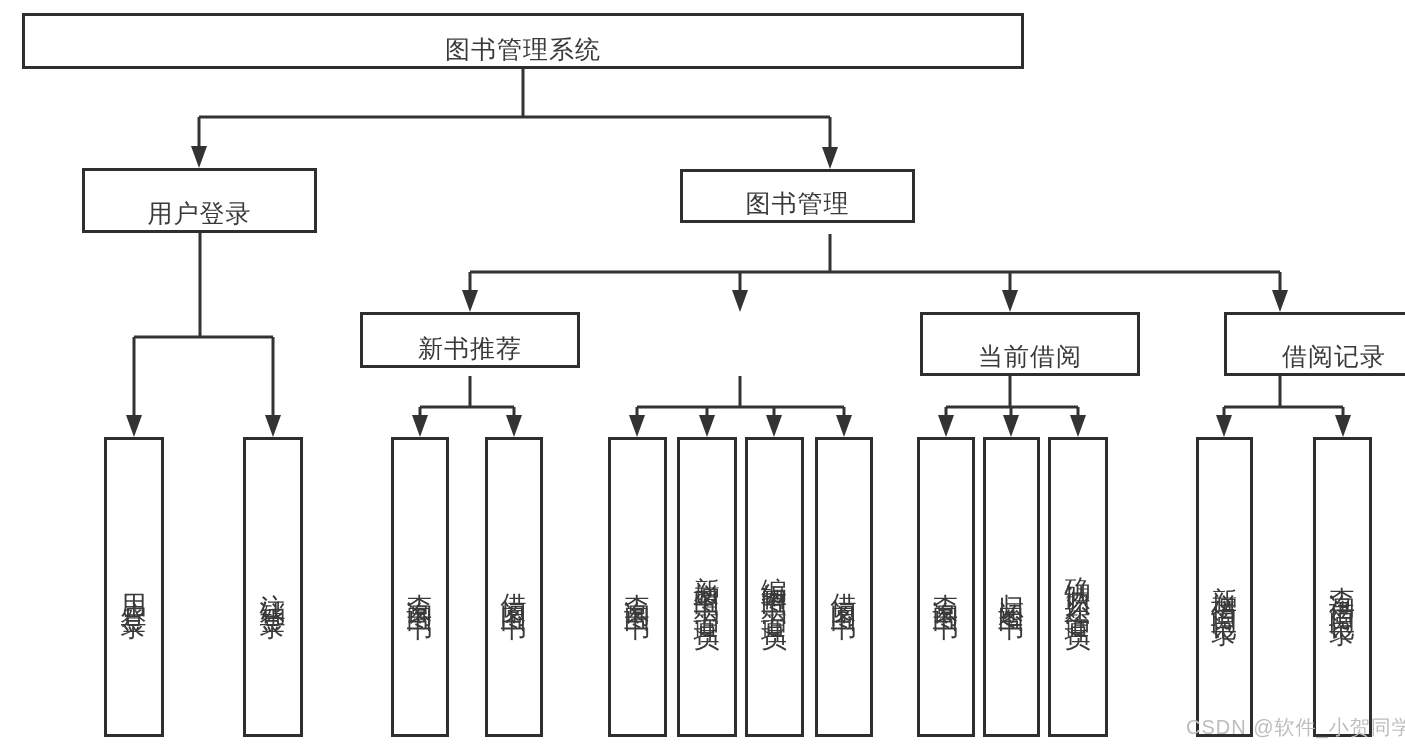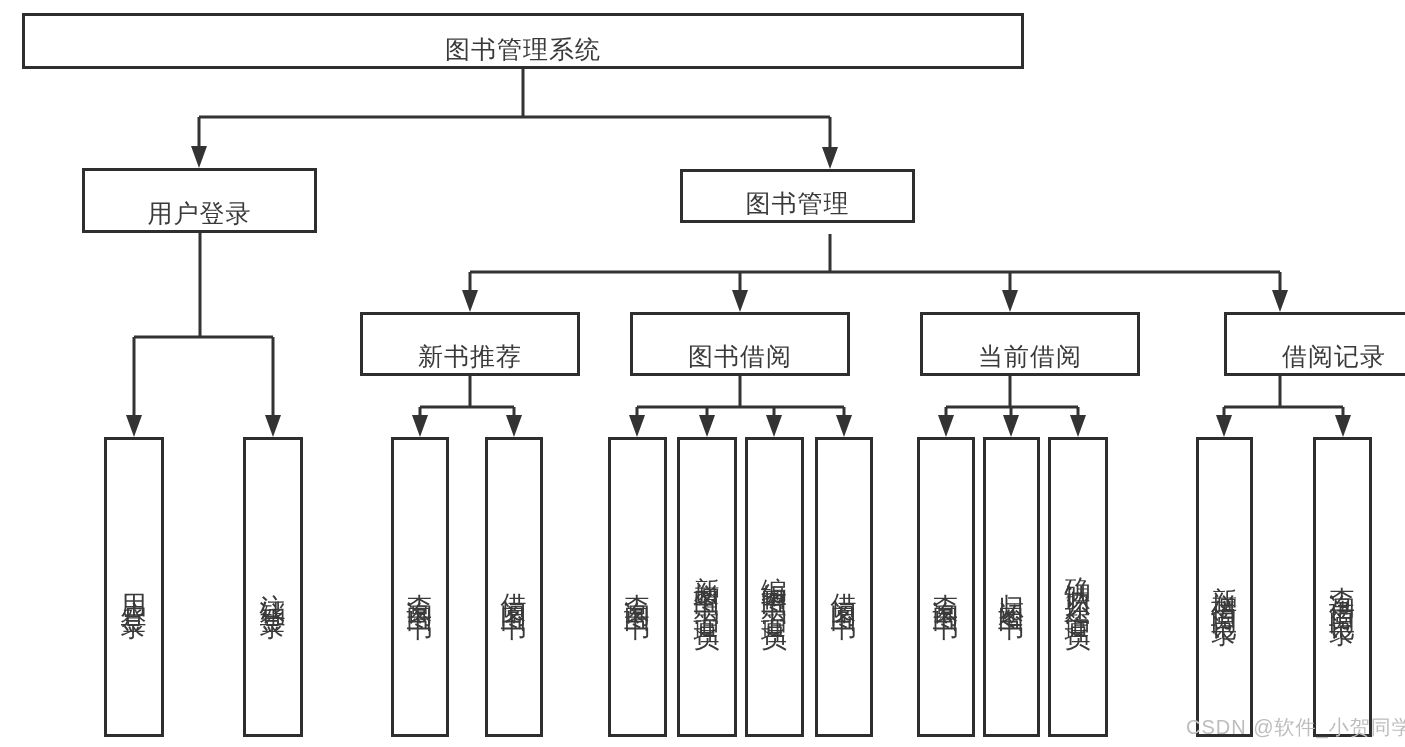--- a/index.html
+++ b/index.html
@@ -112,25 +112,22 @@
     <span>图书管理系统</span>
   </div>
 
   <div class="node" style="left:82px; top:168px; width:235px; height:65px;">
     <span>用户登录</span>
   </div>
   <div class="node" style="left:680px; top:169px; width:235px; height:54px;">
     <span>图书管理</span>
   </div>
 
-  <div class="node" style="left:360px; top:312px; width:220px; height:64px;">
+  <div class="node" style="left:360px; top:312px; width:220px; height:56px;">
     <span>新书推荐</span>
-  </div>
-  <div class="node" style="left:630px; top:312px; width:220px; height:64px;">
-    <span>图书借阅</span>
   </div>
   <div class="node" style="left:900px; top:312px; width:220px; height:64px;margin-left:20px;">
     <span>当前借阅</span>
   </div>
   <div class="node" style="left:1224px; top:312px; width:220px; height:64px;">
     <span>借阅记录</span>
   </div>
 
   <div class="leaf" style="left:104px; width:60px;">
     <span class="vtext">用户登录</span>

